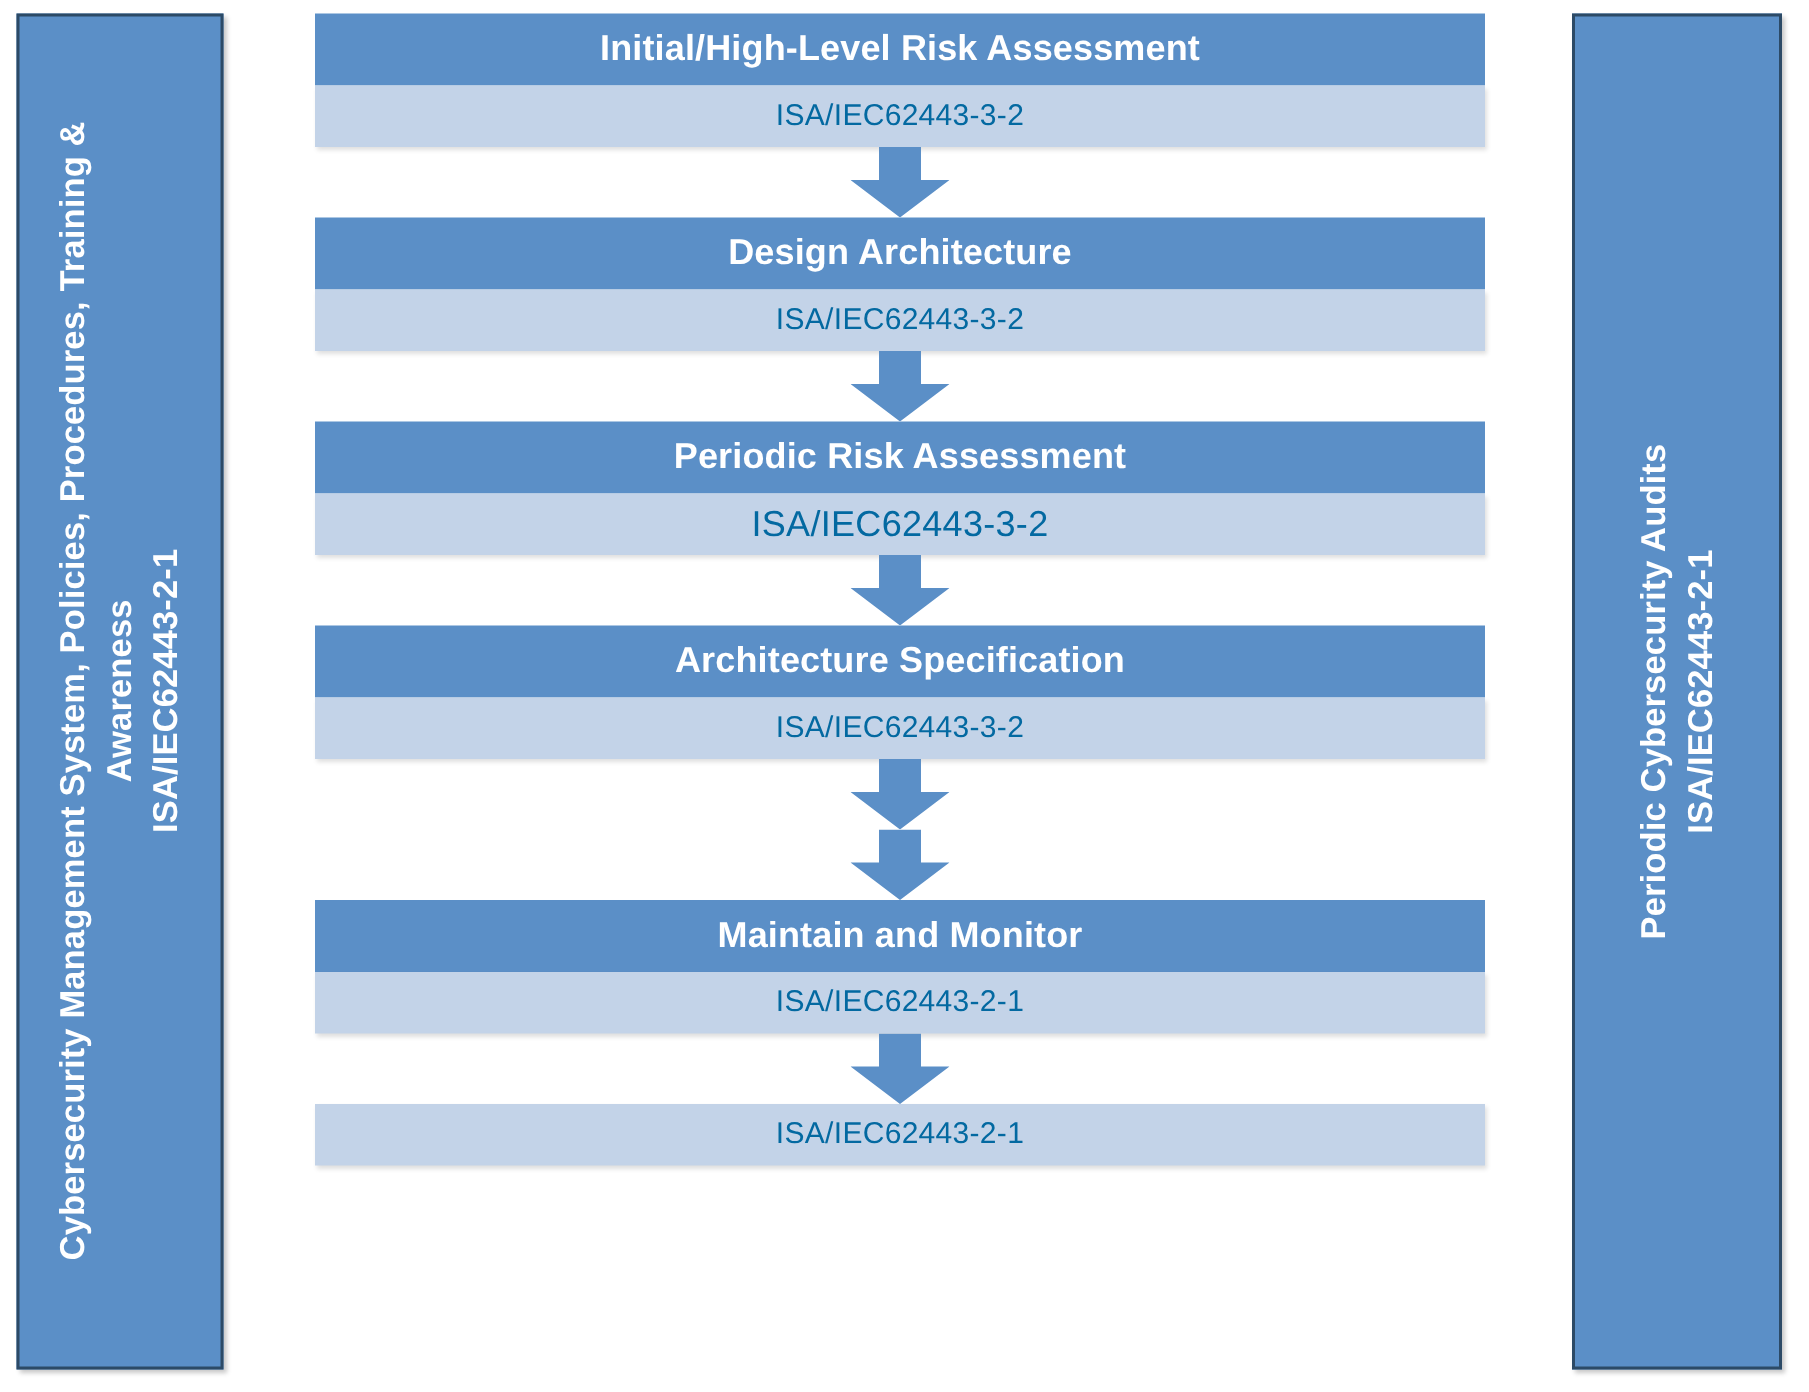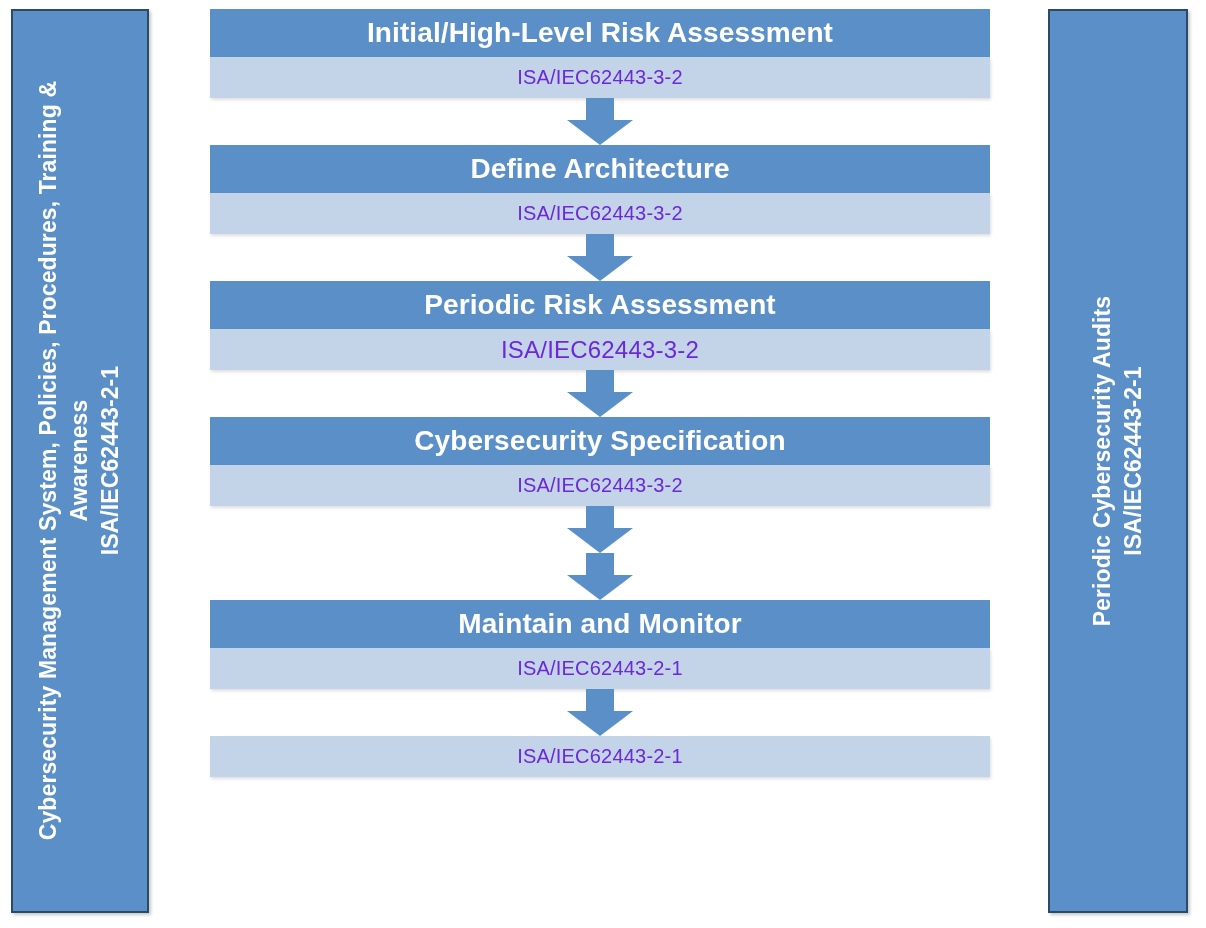--- a/index.html
+++ b/index.html
@@ -69,31 +69,31 @@
     top: 9px;
     width: 780px;
   }
   .step {
     position: relative;
     width: 780px;
   }
   .step-header {
     background: #5B8FC7;
     color: #ffffff;
-    font-size: 28px;
+    font-size: 24px;
     font-weight: bold;
     height: 48px;
     line-height: 48px;
     text-align: center;
     box-sizing: border-box;
     letter-spacing: 0.1px;
   }
   .step-sub {
     background: #C3D3E8;
-    color: #6d28d9;
+    color: #0369a1;
     font-size: 20px;
     height: 41px;
     line-height: 41px;
     text-align: center;
     box-sizing: border-box;
     box-shadow: 1px 2px 3px rgba(0,0,0,0.13);
     letter-spacing: 0.2px;
   }
   .step-sub.big {
     font-size: 24px;
@@ -136,21 +136,21 @@
     </div>
     <div class="connector">
       <span class="arrow">
         <svg width="66" height="47" viewBox="0 0 66 47" xmlns="http://www.w3.org/2000/svg">
           <polygon points="19,0 47,0 47,22 66,22 33,47 0,22 19,22" fill="#5B8FC7"></polygon>
         </svg>
       </span>
     </div>
 
     <div class="step">
-      <div class="step-header">Define Architecture</div>
+      <div class="step-header">Design Architecture</div>
       <div class="step-sub">ISA/IEC62443-3-2</div>
     </div>
     <div class="connector">
       <span class="arrow">
         <svg width="66" height="47" viewBox="0 0 66 47" xmlns="http://www.w3.org/2000/svg">
           <polygon points="19,0 47,0 47,22 66,22 33,47 0,22 19,22" fill="#5B8FC7"></polygon>
         </svg>
       </span>
     </div>
 
@@ -160,21 +160,21 @@
     </div>
     <div class="connector">
       <span class="arrow">
         <svg width="66" height="47" viewBox="0 0 66 47" xmlns="http://www.w3.org/2000/svg">
           <polygon points="19,0 47,0 47,22 66,22 33,47 0,22 19,22" fill="#5B8FC7"></polygon>
         </svg>
       </span>
     </div>
 
     <div class="step">
-      <div class="step-header">Cybersecurity Specification</div>
+      <div class="step-header">Architecture Specification</div>
       <div class="step-sub">ISA/IEC62443-3-2</div>
     </div>
     <div class="connector">
       <span class="arrow">
         <svg width="66" height="47" viewBox="0 0 66 47" xmlns="http://www.w3.org/2000/svg">
           <polygon points="19,0 47,0 47,22 66,22 33,47 0,22 19,22" fill="#5B8FC7"></polygon>
         </svg>
       </span>
     </div>
 

